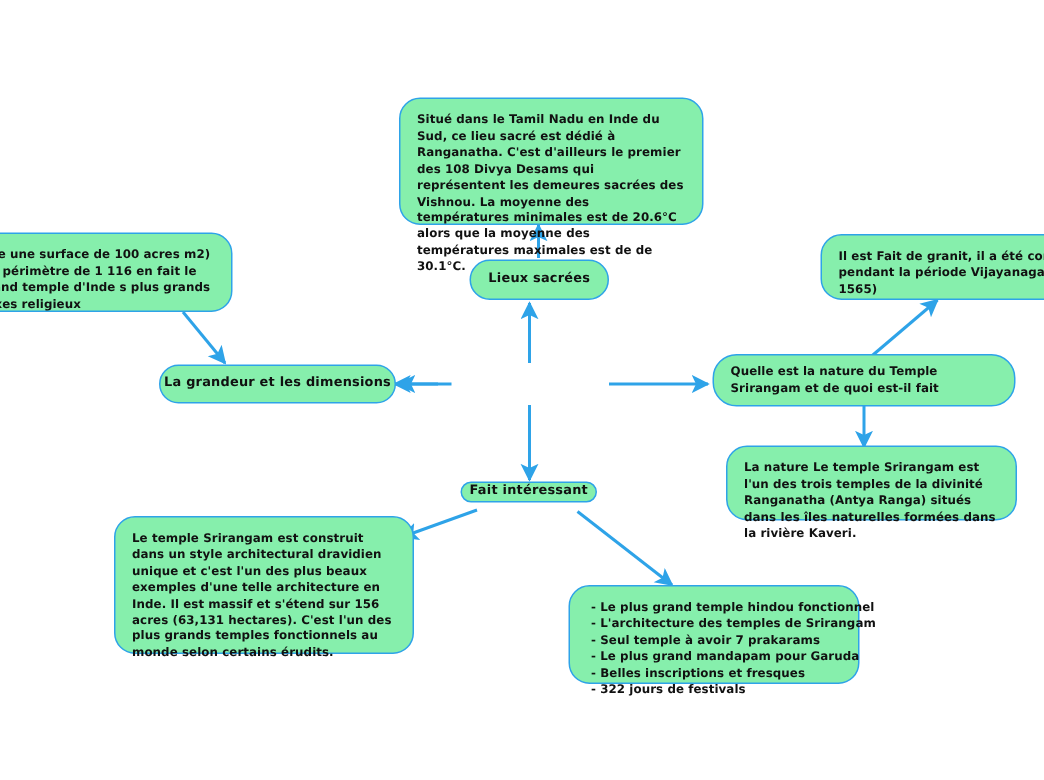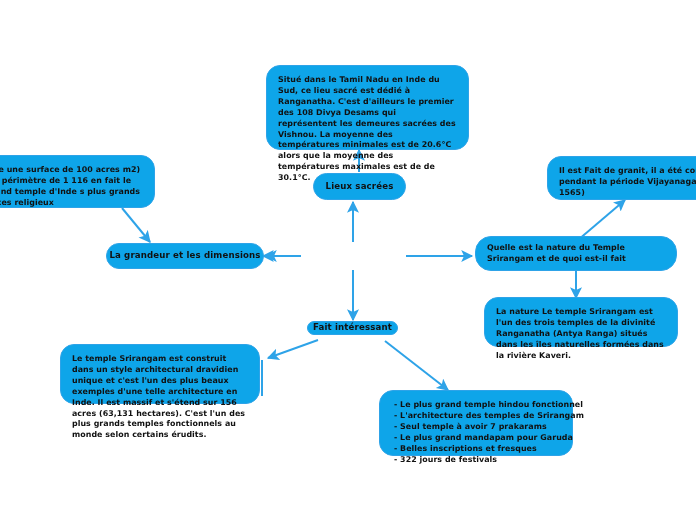--- a/index.html
+++ b/index.html
@@ -21,21 +21,21 @@
     position: absolute;
     left: 0;
     top: 0;
     width: 696px;
     height: 520px;
     pointer-events: none;
   }
   .node {
     position: absolute;
     box-sizing: border-box;
-    background: #0ea5e9;
+    background: #86efac;
     border: 1.6px solid #2ea3e8;
     color: #111111;
     font-weight: bold;
     line-height: 1.32;
     z-index: 5;
   }
   
   .pill {
     border-radius: 18px;
     text-align: center;
@@ -124,21 +124,21 @@
   </div>
 
   <div class="node box tight" style="left:547px; top:156px; width:200px; height:44px;">
     <span>Il est Fait de granit, il a été constru pendant la période Vijayanagara (1 1565)</span>
   </div>
 
   <div class="node box tight" style="left:484px; top:297px; width:194px; height:50px;">
     <span>La nature Le temple Srirangam est l'un des trois temples de la divinité Ranganatha (Antya Ranga) situés dans les îles naturelles formées dans la rivière Kaveri.</span>
   </div>
 
-  <div class="node box tight" style="left:60px; top:344px; width:200px; height:60px;">
+  <div class="node box tight" style="left:76px; top:344px; width:200px; height:92px;">
     <span>Le temple Srirangam est construit dans un style architectural dravidien unique et c'est l'un des plus beaux exemples d'une telle architecture en Inde. Il est massif et s'étend sur 156 acres (63,131 hectares). C'est l'un des plus grands temples fonctionnels au monde selon certains érudits.</span>
   </div>
 
   <div class="node box tight" style="left:379px; top:390px; width:194px; height:66px; padding:9px 14px;">
     <span class="list-line">- Le plus grand temple hindou fonctionnel</span>
     <span class="list-line">- L'architecture des temples de Srirangam</span>
     <span class="list-line">- Seul temple à avoir 7 prakarams</span>
     <span class="list-line">- Le plus grand mandapam pour Garuda</span>
     <span class="list-line">- Belles inscriptions et fresques</span>
     <span class="list-line">- 322 jours de festivals</span>

